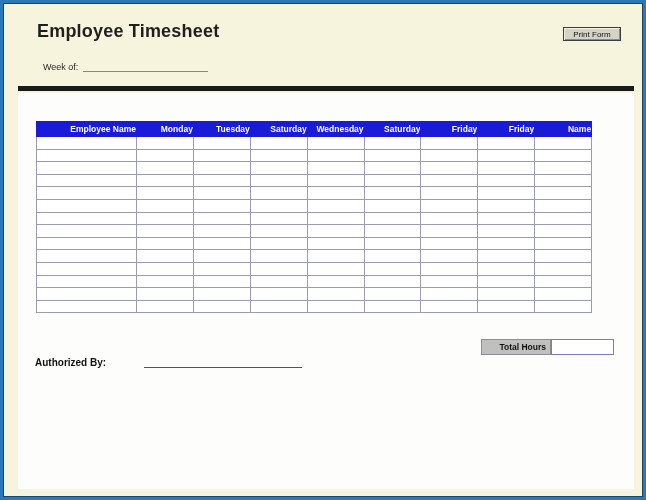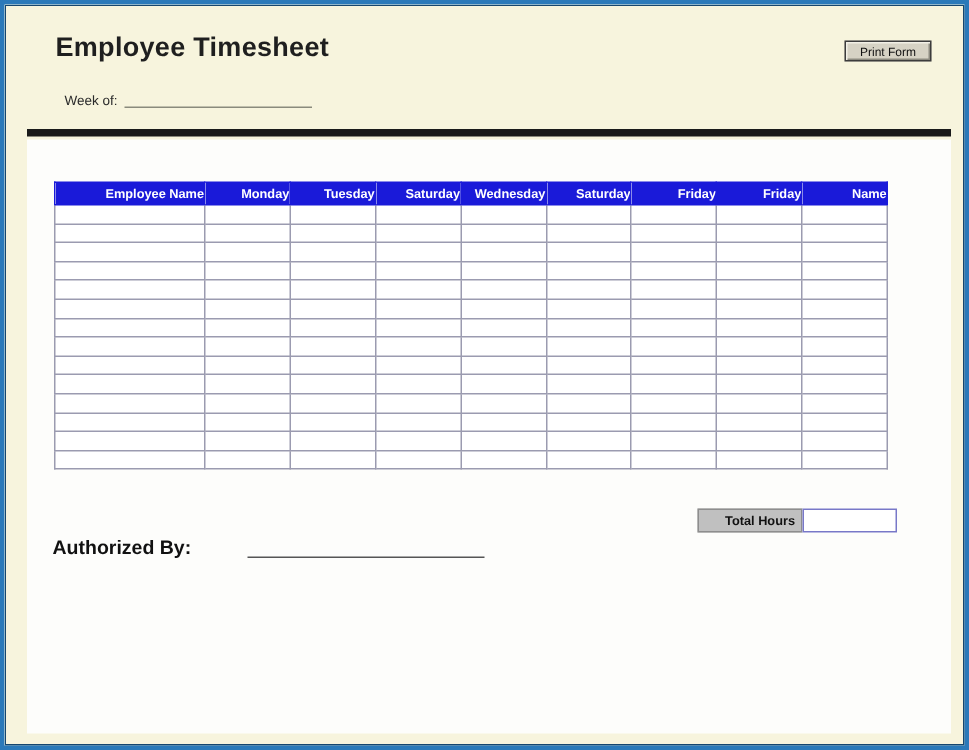--- a/index.html
+++ b/index.html
@@ -95,31 +95,32 @@
     position:absolute;left:447px;top:246px;
     display:flex;height:16px;
   }
   .total-hours-box{
     width:70px;height:16px;
     background:var(--total-hours-box);
     border:1px solid #8e8e8e;
     font-size:8.5px;font-weight:bold;color:#111;
     text-align:right;line-height:14px;
     padding-right:4px;
+    margin-left:16px;
   }
   .total-hours-input{
     width:63px;height:16px;
     background:#ffffff;
     border:1px solid var(--total-input-border);
     font-size:9px;line-height:14px;
     display:inline-block;
   }
   .authorized-row{
     position:absolute;left:17px;top:264px;
-    font-size:13px;font-weight:bold;color:#111;
+    font-size:10px;font-weight:bold;color:#111;
     display:flex;align-items:flex-end;gap:32px;
   }
   .authorized-underline{
     display:inline-block;width:158px;height:11px;
     border-bottom:1px solid #555;
     margin-left:6px;font-weight:normal;
   }
 </style>
 </head>
 <body>

